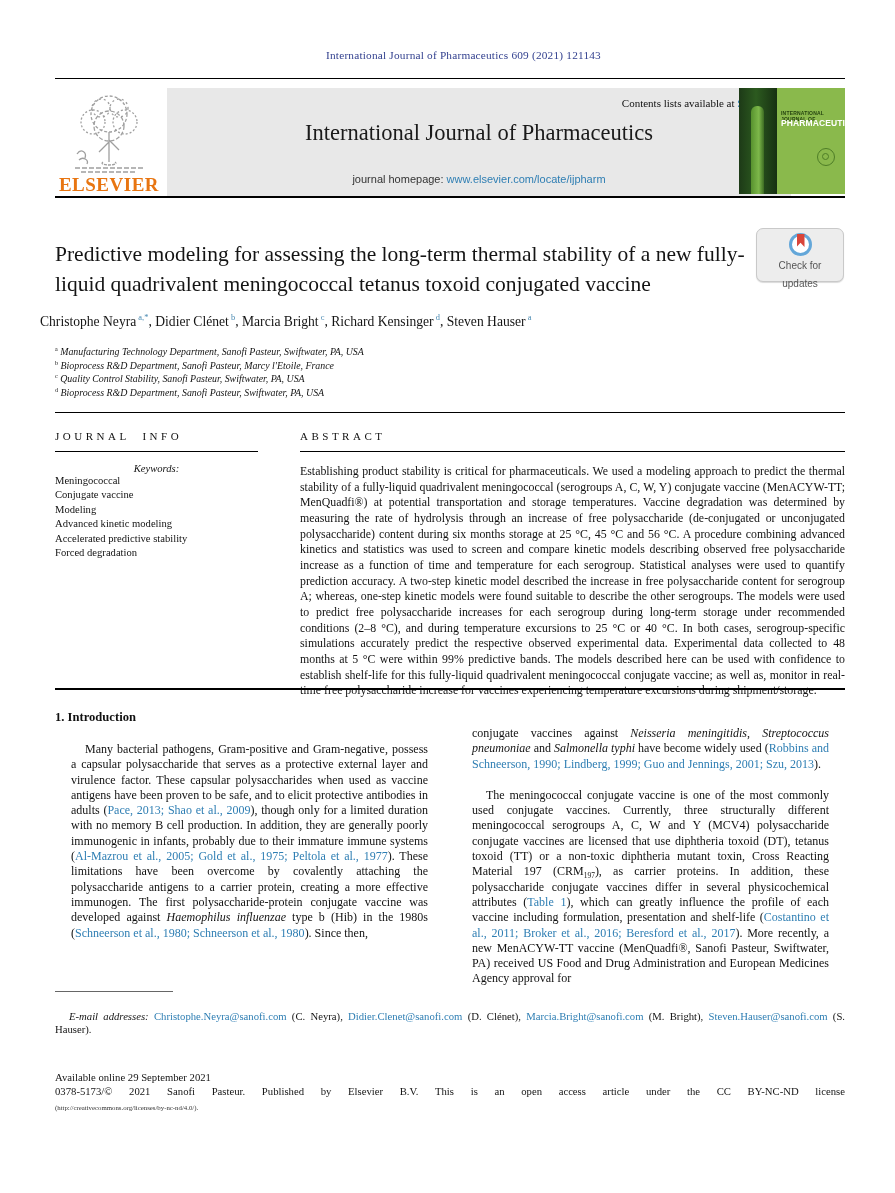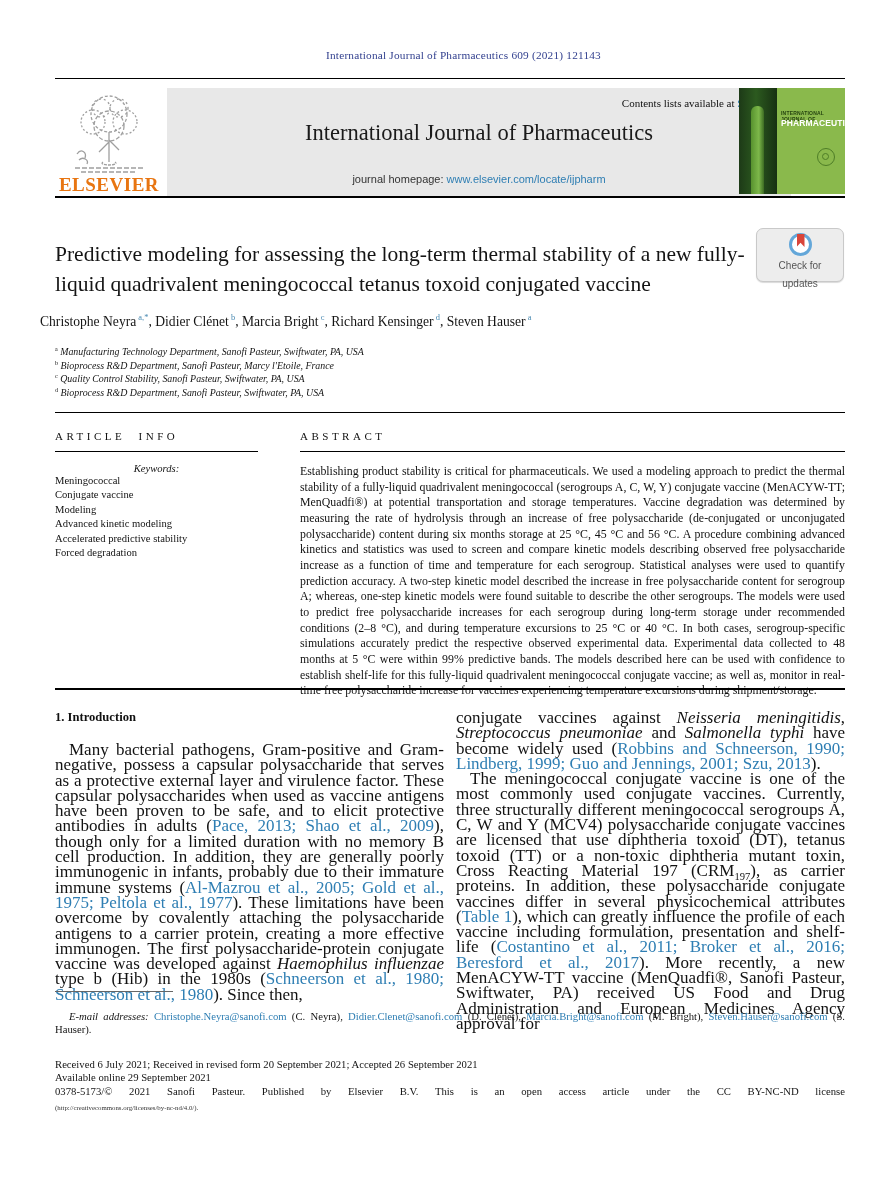--- a/index.html
+++ b/index.html
@@ -65,21 +65,21 @@
   .colhead{font-size:11px;letter-spacing:3.5px;word-spacing:7px;color:#111;}
   .headrule{height:1px;background:#000;margin-top:9px;}
   .kw-label{margin-top:11px;font-size:10.6px;font-style:italic;text-align:center;}
   .kw{font-size:10.6px;line-height:14.4px;}
   .abs-text{margin-top:12px;font-size:11.85px;line-height:15.65px;text-align:justify;}
   
   .col{position:absolute;top:710px;width:389px;}
   .col.leftc{left:55px;}
   .col.rightc{left:456px;}
   .sec-head{font-size:12.6px;font-weight:bold;}
-  .para{margin:0;font-size:17px;line-height:15.3px;text-align:justify;}
+  .para{margin:16px;font-size:12px;line-height:15.3px;text-align:justify;}
   .col.leftc .para{margin-top:17px;}
   .indent{text-indent:14px;}
   
   .fn-rule{position:absolute;top:991px;left:55px;width:118px;height:1px;background:#666;}
   .fn{position:absolute;left:55px;width:790px;font-size:10.7px;line-height:13.4px;color:#141414;}
   .fn1{top:997px;text-indent:10px;}
   .fn2{top:1010px;text-indent:14px;text-align:justify;}
   .doi{top:1043px;}
   .recv{top:1058px;}
   .avail{top:1071px;}
@@ -148,21 +148,21 @@
   <div class="affils">
     <div><span class="sup">a</span><span> Manufacturing Technology Department, Sanofi Pasteur, Swiftwater, PA, USA</span></div>
     <div><span class="sup">b</span><span> Bioprocess R&amp;D Department, Sanofi Pasteur, Marcy l'Etoile, France</span></div>
     <div><span class="sup">c</span><span> Quality Control Stability, Sanofi Pasteur, Swiftwater, PA, USA</span></div>
     <div><span class="sup">d</span><span> Bioprocess R&amp;D Department, Sanofi Pasteur, Swiftwater, PA, USA</span></div>
   </div>
 
   <div class="rule thin" style="top:412px"></div>
 
   <div class="artinfo">
-    <div class="colhead">ARTICLE INFO</div>
+    <div class="colhead">JOURNAL INFO</div>
     <div class="headrule"></div>
     <div class="kw-label">Keywords:</div>
     <div class="kw">Meningococcal</div>
     <div class="kw">Conjugate vaccine</div>
     <div class="kw">Modeling</div>
     <div class="kw">Advanced kinetic modeling</div>
     <div class="kw">Accelerated predictive stability</div>
     <div class="kw">Forced degradation</div>
   </div>
 
@@ -179,18 +179,17 @@
     <p class="para indent"><span>Many bacterial pathogens, Gram-positive and Gram-negative, possess a capsular polysaccharide that serves as a protective external layer and virulence factor. These capsular polysaccharides when used as vaccine antigens have been proven to be safe, and to elicit protective antibodies in adults (</span><span class="lnk">Pace, 2013; Shao et al., 2009</span><span>), though only for a limited duration with no memory B cell production. In addition, they are generally poorly immunogenic in infants, probably due to their immature immune systems (</span><span class="lnk">Al-Mazrou et al., 2005; Gold et al., 1975; Peltola et al., 1977</span><span>). These limitations have been overcome by covalently attaching the polysaccharide antigens to a carrier protein, creating a more effective immunogen. The first polysaccharide-protein conjugate vaccine was developed against </span><span class="it">Haemophilus influenzae</span><span> type b (Hib) in the 1980s (</span><span class="lnk">Schneerson et al., 1980; Schneerson et al., 1980</span><span>). Since then,</span></p>
   </div>
 
   <div class="col rightc">
     <p class="para"><span>conjugate vaccines against </span><span class="it">Neisseria meningitidis</span><span>, </span><span class="it">Streptococcus pneumoniae</span><span> and </span><span class="it">Salmonella typhi</span><span> have become widely used (</span><span class="lnk">Robbins and Schneerson, 1990; Lindberg, 1999; Guo and Jennings, 2001; Szu, 2013</span><span>).</span></p>
     <p class="para indent"><span>The meningococcal conjugate vaccine is one of the most commonly used conjugate vaccines. Currently, three structurally different meningococcal serogroups A, C, W and Y (MCV4) polysaccharide conjugate vaccines are licensed that use diphtheria toxoid (DT), tetanus toxoid (TT) or a non-toxic diphtheria mutant toxin, Cross Reacting Material 197 (CRM</span><span class="sub">197</span><span>), as carrier proteins. In addition, these polysaccharide conjugate vaccines differ in several physicochemical attributes (</span><span class="lnk">Table 1</span><span>), which can greatly influence the profile of each vaccine including formulation, presentation and shelf-life (</span><span class="lnk">Costantino et al., 2011; Broker et al., 2016; Beresford et al., 2017</span><span>). More recently, a new MenACYW-TT vaccine (MenQuadfi®, Sanofi Pasteur, Swiftwater, PA) received US Food and Drug Administration and European Medicines Agency approval for</span></p>
   </div>
 
   <div class="fn-rule"></div>
   <div class="fn fn2"><span class="it">E-mail addresses: </span><span class="lnk">Christophe.Neyra@sanofi.com</span><span> (C. Neyra), </span><span class="lnk">Didier.Clenet@sanofi.com</span><span> (D. Clénet), </span><span class="lnk">Marcia.Bright@sanofi.com</span><span> (M. Bright), </span><span class="lnk">Steven.Hauser@sanofi.com</span><span> (S. Hauser).</span></div>
-  <div class="fn recv">Received 6 July 2021; Received in revised form 20 September 2021; Accepted 26 September 2021</div>
   <div class="fn avail">Available online 29 September 2021</div>
   <div class="fn copyr">0378-5173/© 2021 Sanofi Pasteur. Published by Elsevier B.V. This is an open access article under the CC BY-NC-ND license</div>
   <div class="fn ccurl">(http://creativecommons.org/licenses/by-nc-nd/4.0/).</div>
 
 </div>
 
 </body></html>

